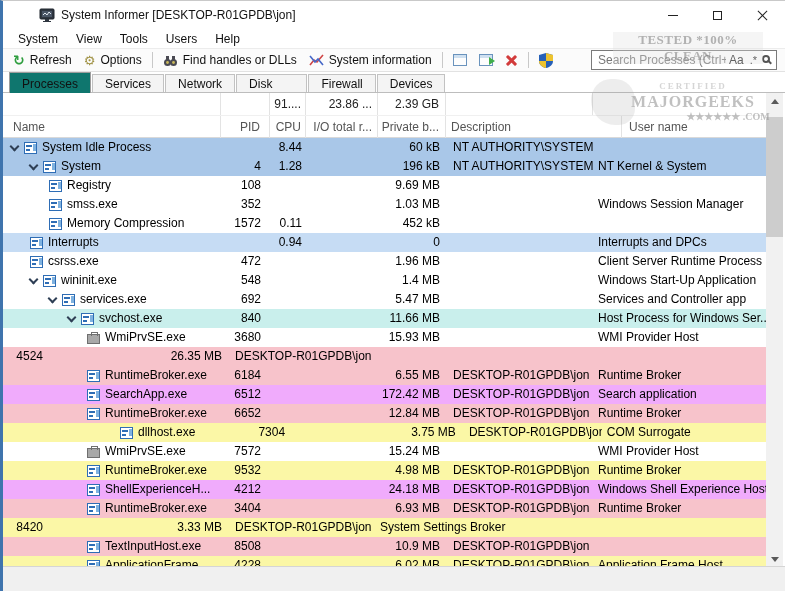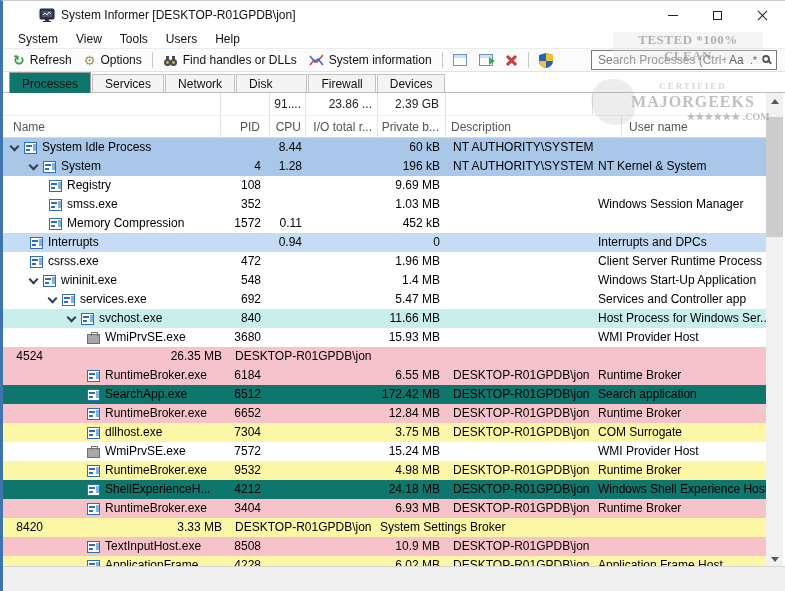--- a/index.html
+++ b/index.html
@@ -69,21 +69,21 @@
   .col-cpu{width:36px;text-align:right;padding-right:4px;}
   .col-io{width:72px;text-align:right;padding-right:5px;}
   .col-priv{width:68px;text-align:right;padding-right:6px;}
   .col-user{width:147px;padding-left:7px;}
   .col-desc{width:176px;padding-left:5px;}
   .bg-selected{background:#a9c7e8;}
   .bg-lightblue{background:#c6dcf4;}
   .bg-cyan{background:#c9efec;}
   .bg-pink{background:#f7c3cb;}
   .bg-yellow{background:#fbf7a6;}
-  .bg-gray{background:#0f766e;align-items:center;}
+  .bg-gray{background:#f0abfc;align-items:center;}
   .chevron{flex:0 0 auto;width:7px;height:7px;border-right:2px solid #2e3f55;border-bottom:2px solid #2e3f55;transform:rotate(45deg);margin:-3px 6px 0 0;}
   .proc-icon{flex:0 0 auto;width:13px;height:12px;margin-right:5px;border:1px solid #2e6db5;background-color:#fff;
      background-image:linear-gradient(#2e6db5,#2e6db5),linear-gradient(#2e6db5,#2e6db5),linear-gradient(#7fb2e0,#7fb2e0);
      background-size:6px 2px,4px 2px,3px 7px;background-position:1px 2px,1px 6px,8px 1px;background-repeat:no-repeat;}
   .icon-wmi{border:1px solid #6f6f6f;background:#a8a8a8;background-image:none;position:relative;height:10px;margin-top:2px;}
   .icon-wmi::before{content:"";position:absolute;top:-3px;left:3px;width:5px;height:3px;border:1px solid #6f6f6f;border-bottom:none;}
   .icon-gear{border:none;background:none;width:13px;height:13px;line-height:12px;font-size:12px;color:#1476c6;text-align:center;font-family:"DejaVu Sans",sans-serif;}
   .icon-gear::before{content:"⚙";}
   
   .vscroll{position:absolute;top:92px;right:2px;width:17px;height:474px;background:#f1f1f1;}
@@ -406,21 +406,21 @@
         <span class="pname">RuntimeBroker.exe</span>
       </div>
       <div class="cell col-pid">6652</div>
       <div class="cell col-cpu"></div>
       <div class="cell col-io"></div>
       <div class="cell col-priv">12.84 MB</div>
       <div class="cell col-user">DESKTOP-R01GPDB\jon</div>
       <div class="cell col-desc">Runtime Broker</div>
     </div>
       <div class="prow bg-yellow">
-      <div class="cell col-name" style="padding-left: 84px;">
+      <div class="cell col-name" style="padding-left: 84px; margin-left: 33px;">
 
         <span class="proc-icon"></span>
         <span class="pname">dllhost.exe</span>
       </div>
       <div class="cell col-pid">7304</div>
       <div class="cell col-cpu"></div>
       <div class="cell col-io"></div>
       <div class="cell col-priv">3.75 MB</div>
       <div class="cell col-user">DESKTOP-R01GPDB\jon</div>
       <div class="cell col-desc">COM Surrogate</div>

